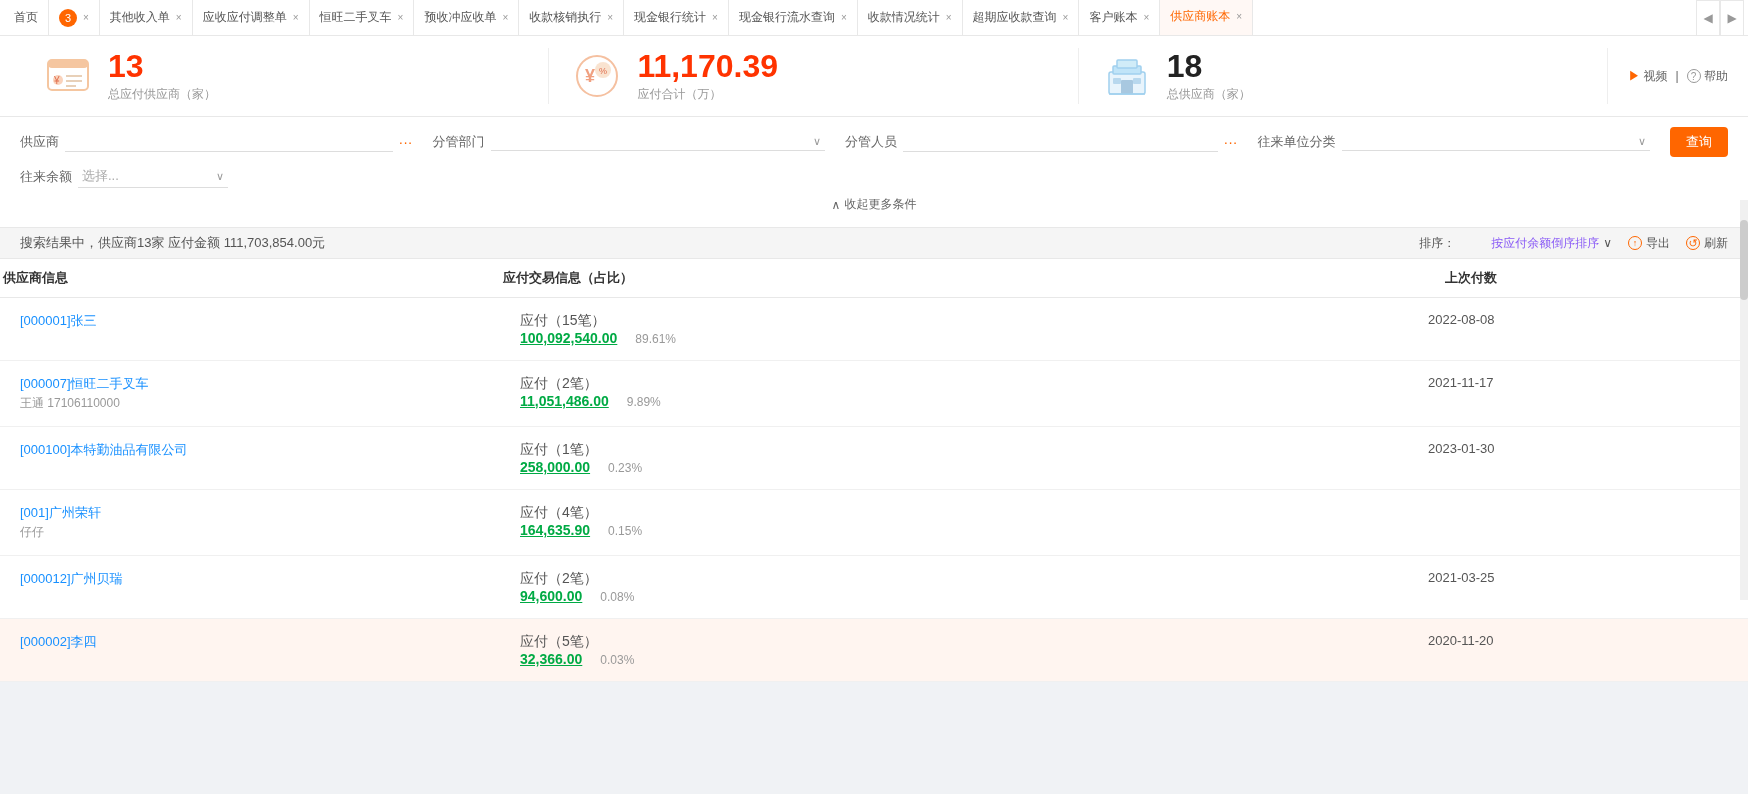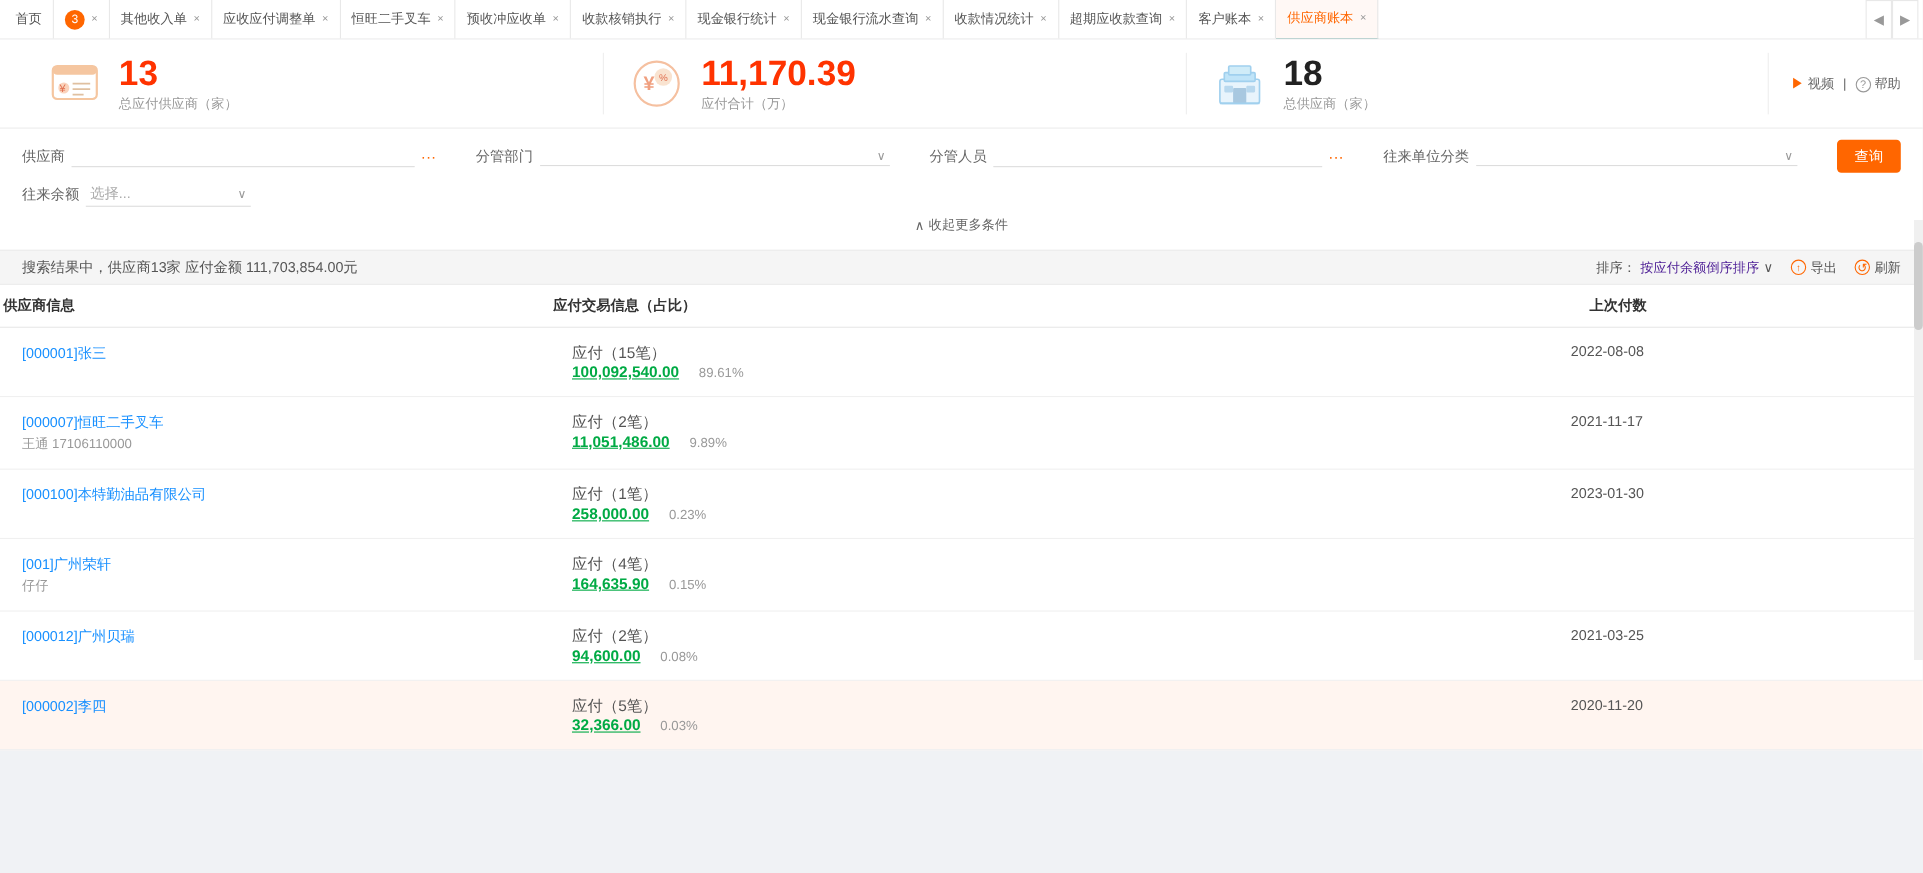--- a/index.html
+++ b/index.html
@@ -21,40 +21,40 @@
     .summary-icon svg { width: 48px; height: 48px; }
     .summary-text { display: flex; flex-direction: column; }
     .summary-number { font-size: 32px; font-weight: bold; color: #ff3300; line-height: 1; }
     .summary-label { font-size: 12px; color: #999; margin-top: 4px; }
     .summary-right-links { display: flex; align-items: center; gap: 8px; font-size: 12px; color: #666; padding-left: 20px; }
     .summary-right-links span { cursor: pointer; color: #666; }
     .divider-link { color: #ccc; }
 
     
     .filter-area { background: #fff; padding: 10px 20px; border-bottom: 1px solid #e8e8e8; }
-    .filter-row { display: flex; align-items: center; gap: 36px; margin-bottom: 8px; }
+    .filter-row { display: flex; align-items: center; gap: 20px; margin-bottom: 8px; }
     .filter-row:last-child { margin-bottom: 0; }
     .filter-item { display: flex; align-items: center; gap: 6px; }
     .filter-label { font-size: 13px; color: #666; white-space: nowrap; }
     .filter-input { border: none; border-bottom: 1px solid #ddd; padding: 2px 4px; font-size: 13px; color: #333; outline: none; min-width: 160px; background: transparent; }
     .filter-input::placeholder { color: #bbb; }
     .filter-select { display: flex; align-items: center; border: none; border-bottom: 1px solid #ddd; padding: 2px 4px; min-width: 200px; cursor: pointer; position: relative; }
     .filter-select-text { flex: 1; font-size: 13px; color: #bbb; }
     .filter-select-arrow { color: #999; font-size: 11px; }
     .filter-dots { color: #ff6600; cursor: pointer; font-size: 14px; }
     .search-btn { background: #ff6600; color: #fff; border: none; padding: 6px 16px; border-radius: 4px; cursor: pointer; font-size: 13px; white-space: nowrap; }
     .collapse-btn { display: flex; align-items: center; justify-content: center; gap: 4px; color: #666; cursor: pointer; font-size: 12px; margin: 4px auto; width: fit-content; }
 
     
     .result-bar { display: flex; align-items: center; justify-content: space-between; background: #f5f5f5; padding: 6px 20px; border-bottom: 1px solid #e8e8e8; }
     .result-info { font-size: 13px; color: #555; }
     .result-actions { display: flex; align-items: center; gap: 16px; font-size: 12px; color: #555; }
     .result-actions span { cursor: pointer; display: flex; align-items: center; gap: 4px; }
     .sort-label { color: #555; }
-    .sort-value { color: #4c1d95; cursor: pointer; }
+    .sort-value { color: #8b5cf6; cursor: pointer; margin-left: 32px; }
     .export-btn { display: flex; align-items: center; gap: 3px; cursor: pointer; }
     .refresh-btn { display: flex; align-items: center; gap: 3px; cursor: pointer; }
 
     
     .table-container { background: #fff; }
     .table-header { display: grid; grid-template-columns: 500px 1fr 300px; padding: 10px 3px; border-bottom: 1px solid #e8e8e8; font-size: 13px; font-weight: bold; color: #333; background: #fff; }
     .table-row { display: grid; grid-template-columns: 500px 1fr 300px; padding: 14px 20px; border-bottom: 1px solid #f0f0f0; font-size: 13px; align-items: start; }
     .table-row.highlighted { background: #fff5f0; }
     .supplier-link { color: #1890ff; cursor: pointer; text-decoration: none; font-size: 13px; }
     .supplier-sub { color: #999; font-size: 12px; margin-top: 2px; }

